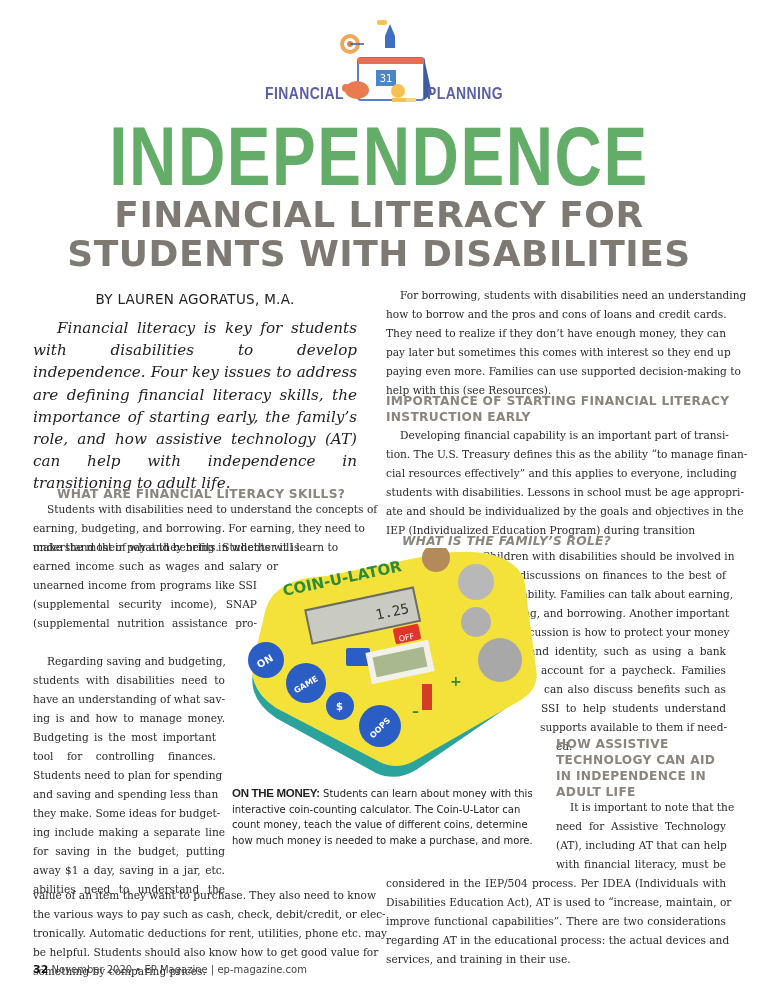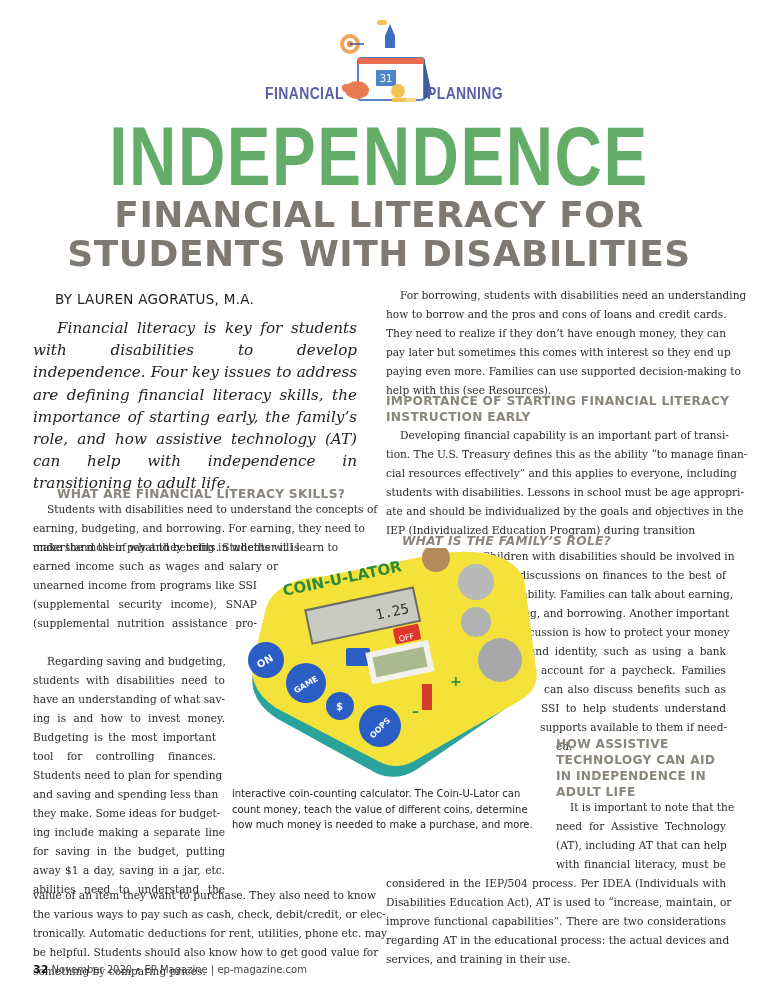--- a/index.html
+++ b/index.html
@@ -3,21 +3,21 @@
 <meta charset="utf-8">
 <style>
   html, body { margin:0; padding:0; background:#fff; }
   body { width:758px; height:1004px; position:relative; overflow:hidden; font-family:"DejaVu Serif", serif; color:#222; }
   .abs { position:absolute; }
 
   
   .hdr-word { position:absolute; top:84px; font-family:"Liberation Sans", sans-serif; font-weight:bold; font-size:17px; color:#5b5fa8; transform:scaleX(0.82); transform-origin:left top; letter-spacing:0.5px; }
   .title-main { position:absolute; left:0; width:758px; top:114px; text-align:center; font-family:"Liberation Sans", sans-serif; font-weight:bold; font-size:84px; line-height:84px; color:#63ad68; letter-spacing:2px; transform:scaleX(0.78); transform-origin:center top; }
   .subtitle { position:absolute; left:0; width:758px; text-align:center; font-family:"DejaVu Sans", sans-serif; font-weight:bold; color:#7e7a73; font-size:36px; line-height:38px; letter-spacing:0.5px; }
-  .byline { position:absolute; left:55px; top:291px; width:280px; font-family:"DejaVu Sans", sans-serif; font-size:13.5px; color:#222; letter-spacing:0.3px; }
+  .byline { position:absolute; left:55px; top:291px; width:280px; text-align:center; font-family:"DejaVu Sans", sans-serif; font-size:13.5px; color:#222; letter-spacing:0.3px; }
 
   .intro { position:absolute; left:33px; top:317px; width:324px; font-family:"DejaVu Serif", serif; font-style:italic; font-size:15.2px; line-height:22.2px; text-align:justify; color:#222; }
   .intro p { margin:0; text-indent:24px; }
 
   .h2 { position:absolute; font-family:"DejaVu Sans", sans-serif; font-weight:bold; font-size:12.2px; line-height:16px; color:#8a857d; letter-spacing:0.3px; }
 
   .body { position:absolute; font-family:"DejaVu Serif", serif; font-size:10.6px; line-height:19px; color:#2a2a2a; text-align:justify; }
   .body .ln { display:block; white-space:nowrap; text-align:justify; text-align-last:justify; height:19px; }
   .body .last { text-align-last:left; }
   .indent { padding-left:14px; }
@@ -86,21 +86,21 @@
 </div>
 <div class="body" style="left:33px;top:576px;width:224px;">
   <span class="ln">unearned income from programs like SSI</span>
   <span class="ln">(supplemental security income), SNAP</span>
   <span class="ln">(supplemental nutrition assistance pro-</span>
 </div>
 <div class="body" style="left:33px;top:652px;width:192px;">
   <span class="ln indent">Regarding saving and budgeting,</span>
   <span class="ln">students with disabilities need to</span>
   <span class="ln">have an understanding of what sav-</span>
-  <span class="ln">ing is and how to invest money.</span>
+  <span class="ln">ing is and how to manage money.</span>
 </div>
 <div class="body" style="left:33px;top:728px;width:183px;">
   <span class="ln">Budgeting is the most important</span>
   <span class="ln">tool for controlling finances.</span>
   <span class="ln">Students need to plan for spending</span>
   <span class="ln">and saving and spending less than</span>
   <span class="ln">they make. Some ideas for budget-</span>
 </div>
 <div class="body" style="left:33px;top:823px;width:192px;">
   <span class="ln">ing include making a separate line</span>
@@ -225,20 +225,21 @@
     <text x="130" y="182" font-family="DejaVu Sans, sans-serif" font-weight="bold" font-size="8" fill="#fff" transform="rotate(-45 144 178)">OOPS</text>
 
     <circle cx="200" cy="10" r="14" fill="#b48a5a"></circle>
     <circle cx="240" cy="34" r="18" fill="#b8b8b8"></circle>
     <circle cx="240" cy="74" r="15" fill="#b0b0b0"></circle>
     <circle cx="264" cy="112" r="22" fill="#a8a8a8"></circle>
   </svg>
 </div>
 
 <div class="caption">
+  <span class="cap-ln"><b>ON THE MONEY:</b><span> Students can learn about money with this</span></span>
   <span class="cap-ln">interactive coin-counting calculator. The Coin-U-Lator can</span>
   <span class="cap-ln">count money, teach the value of different coins, determine</span>
   <span class="cap-ln">how much money is needed to make a purchase, and more.</span>
 </div>
 
 <div class="footer">
   <b>32</b><span> November 2020 • EP Magazine | ep-magazine.com</span>
 </div>
 
 </body></html>

